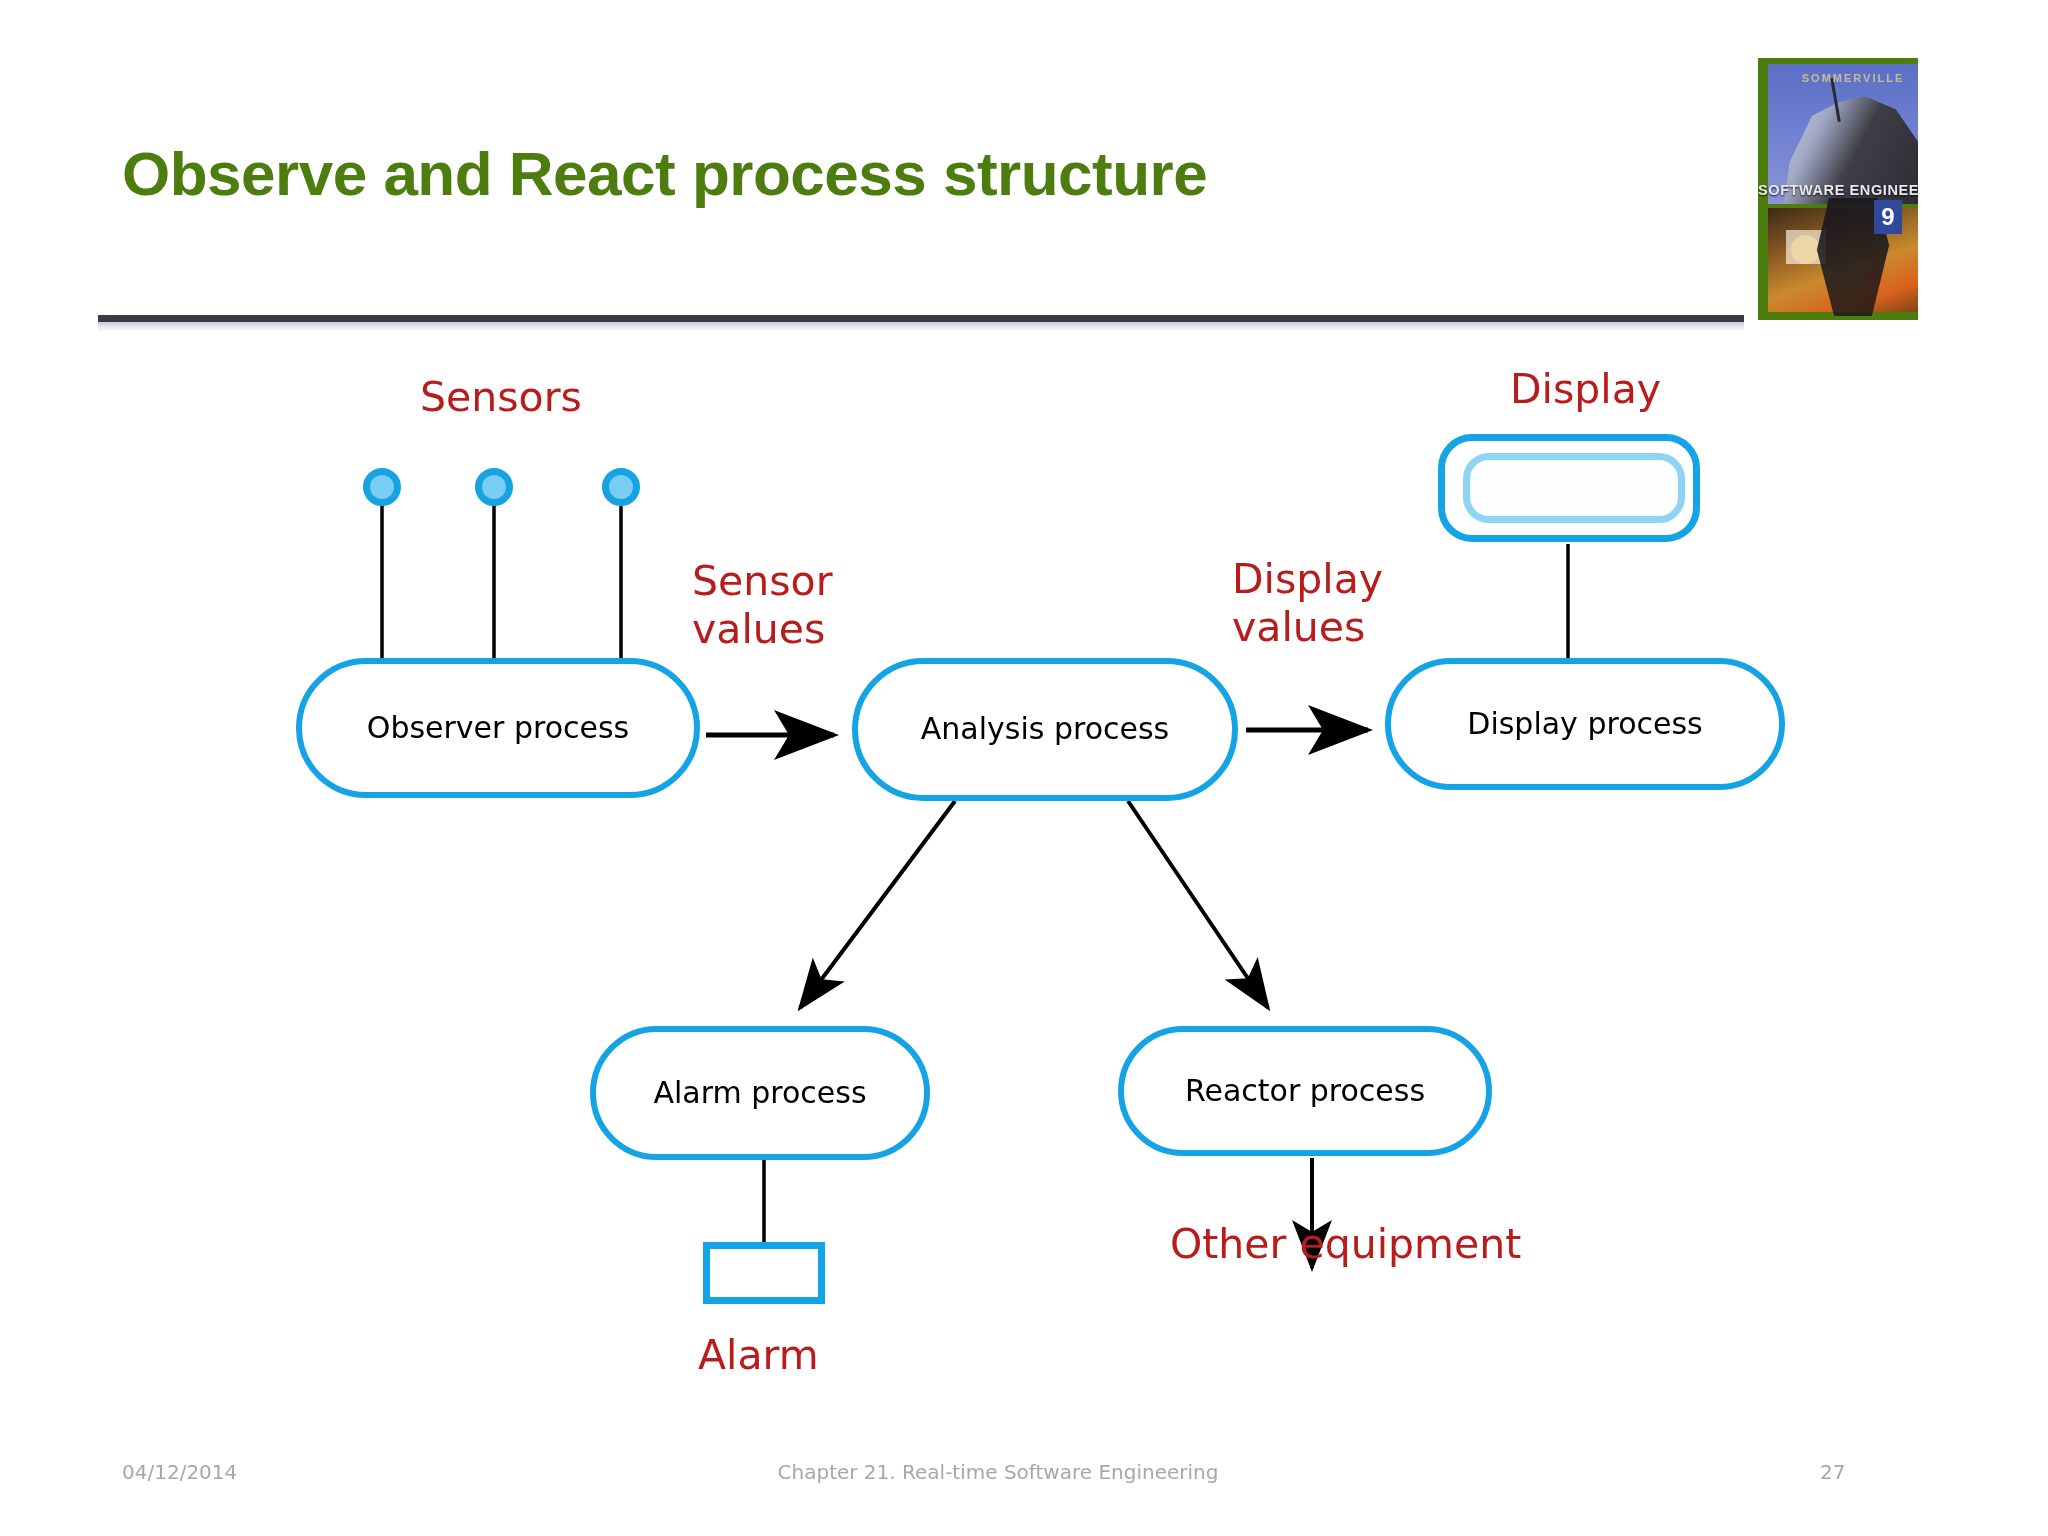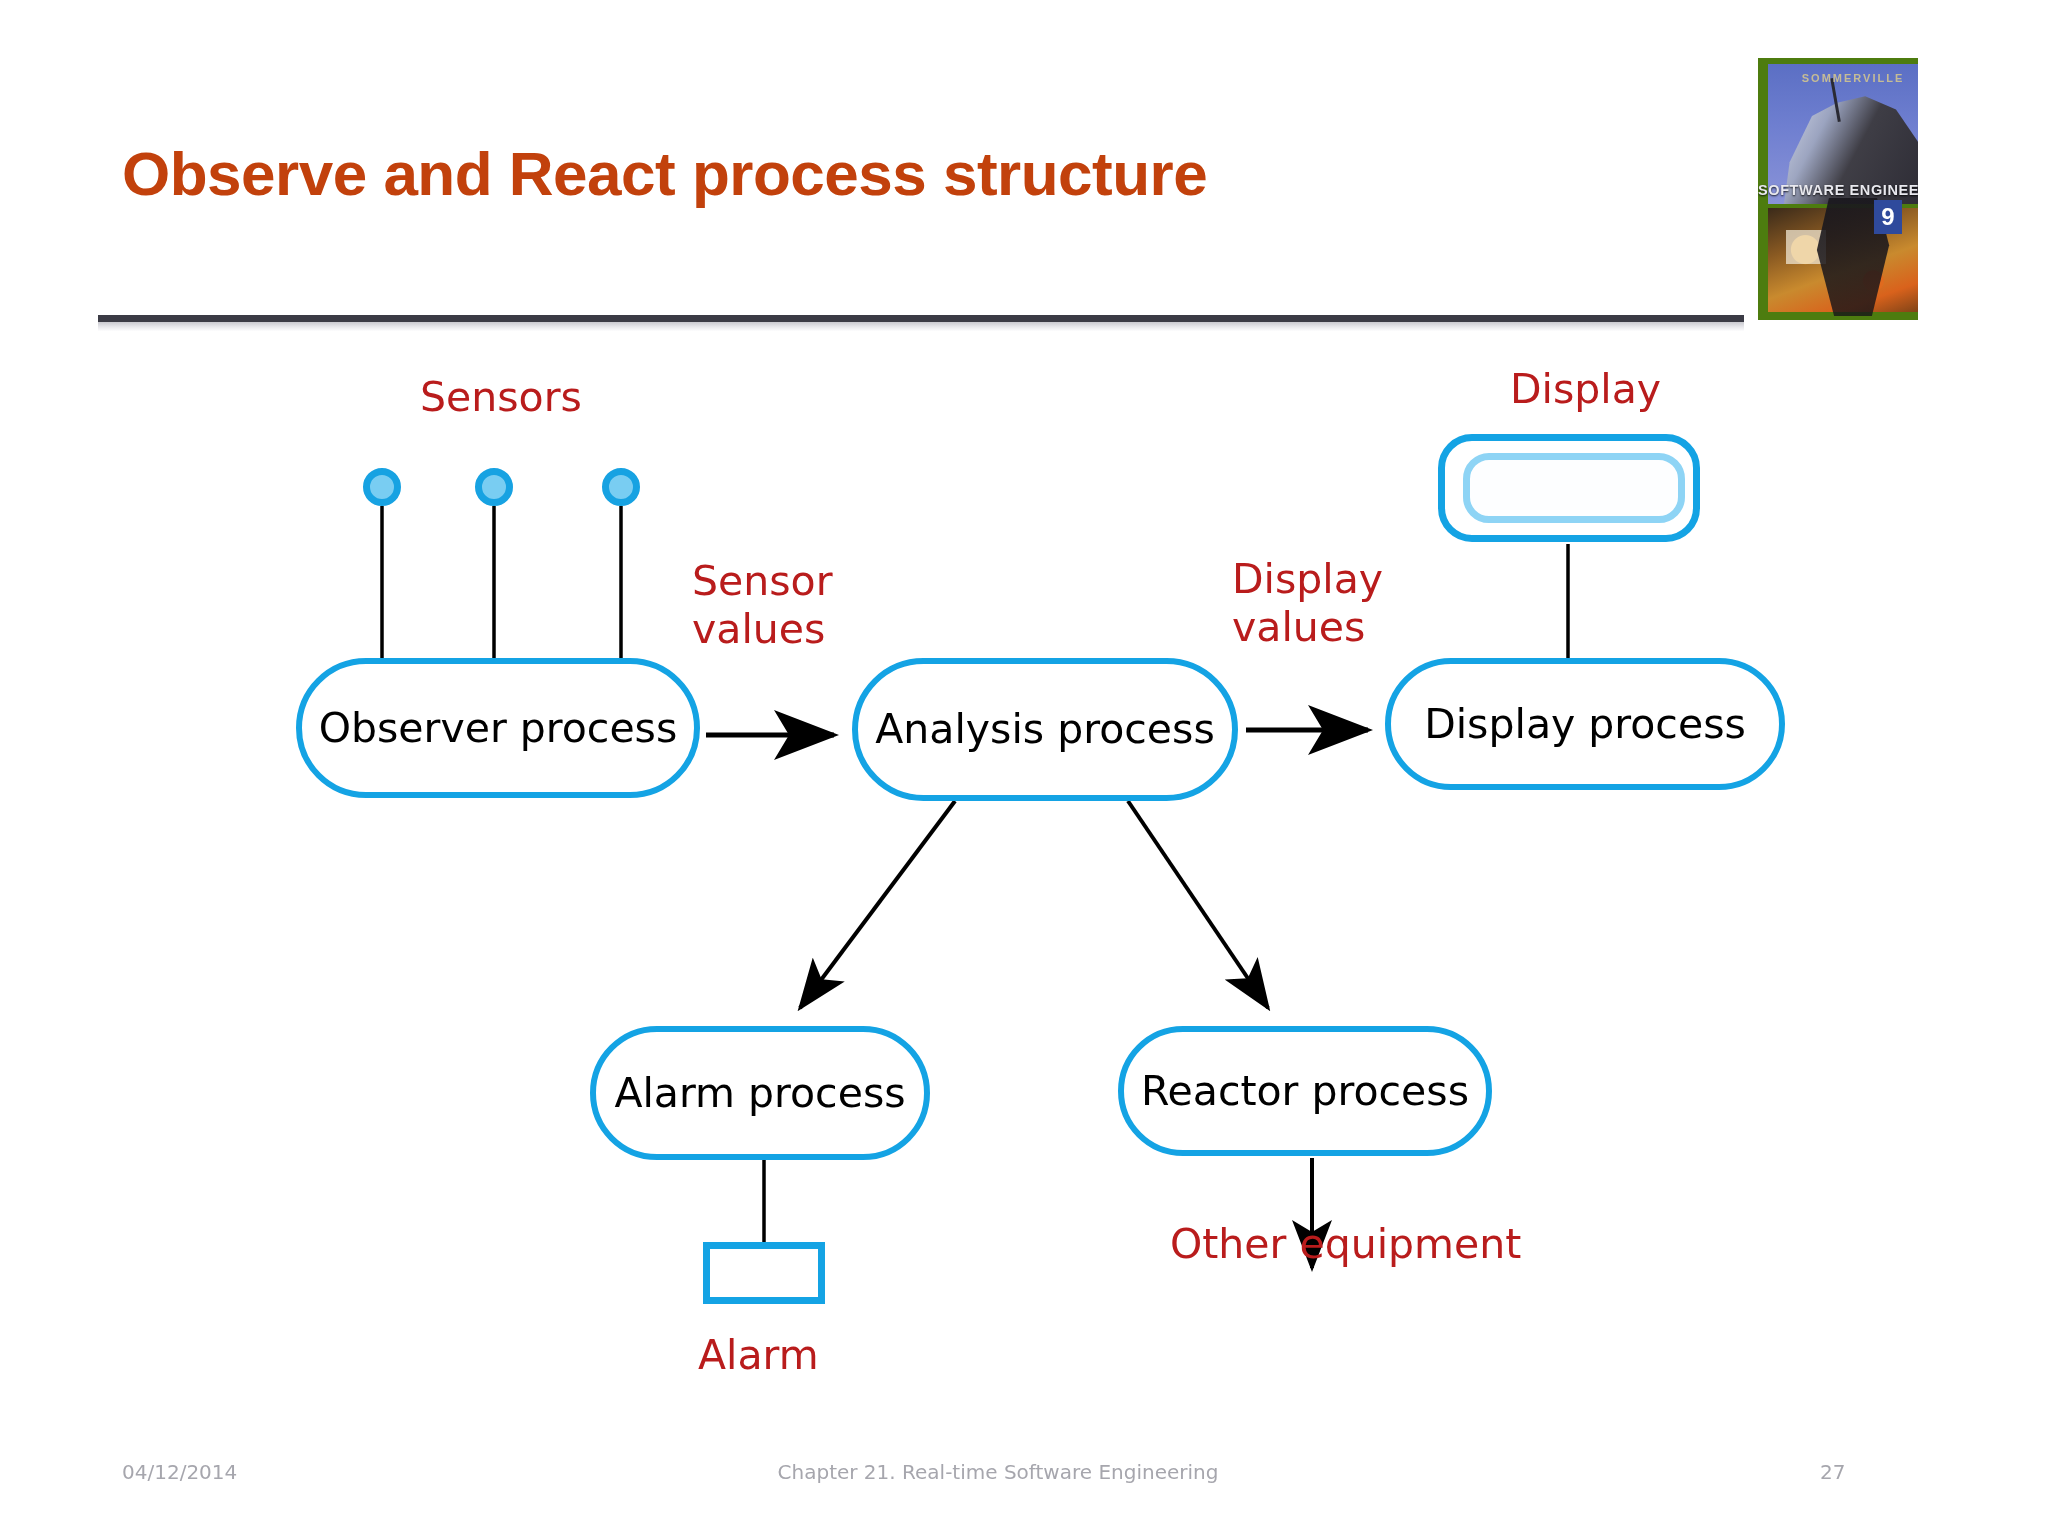--- a/index.html
+++ b/index.html
@@ -25,21 +25,21 @@
   }
 
   
   #slide-title {
     position: absolute;
     left: 122px;
     top: 140px;
     width: 1560px;
     font-size: 62px;
     font-weight: bold;
-    color: #c2410c;
+    color: #4d7c0f;
     letter-spacing: -0.5px;
     line-height: 1.1;
     white-space: nowrap;
   }
 
   
   #header-rule {
     position: absolute;
     left: 98px;
     top: 315px;
@@ -159,21 +159,21 @@
   .pill {
     position: absolute;
     box-sizing: border-box;
     border: 6px solid #14a3e4;
     border-radius: 999px;
     background: #ffffff;
     display: flex;
     align-items: center;
     justify-content: center;
     text-align: center;
-    font-size: 41px;
+    font-size: 30px;
     color: #000000;
     line-height: 1.22;
     font-family: "DejaVu Sans", sans-serif;
   }
   .pill span { display: block; }
 
   #proc-observer { left: 296px;  top: 658px;  width: 404px; height: 140px; }
   #proc-analysis { left: 852px;  top: 658px;  width: 386px; height: 143px; }
   #proc-display  { left: 1385px; top: 658px;  width: 400px; height: 132px; }
   #proc-alarm    { left: 590px;  top: 1026px; width: 340px; height: 134px; }

